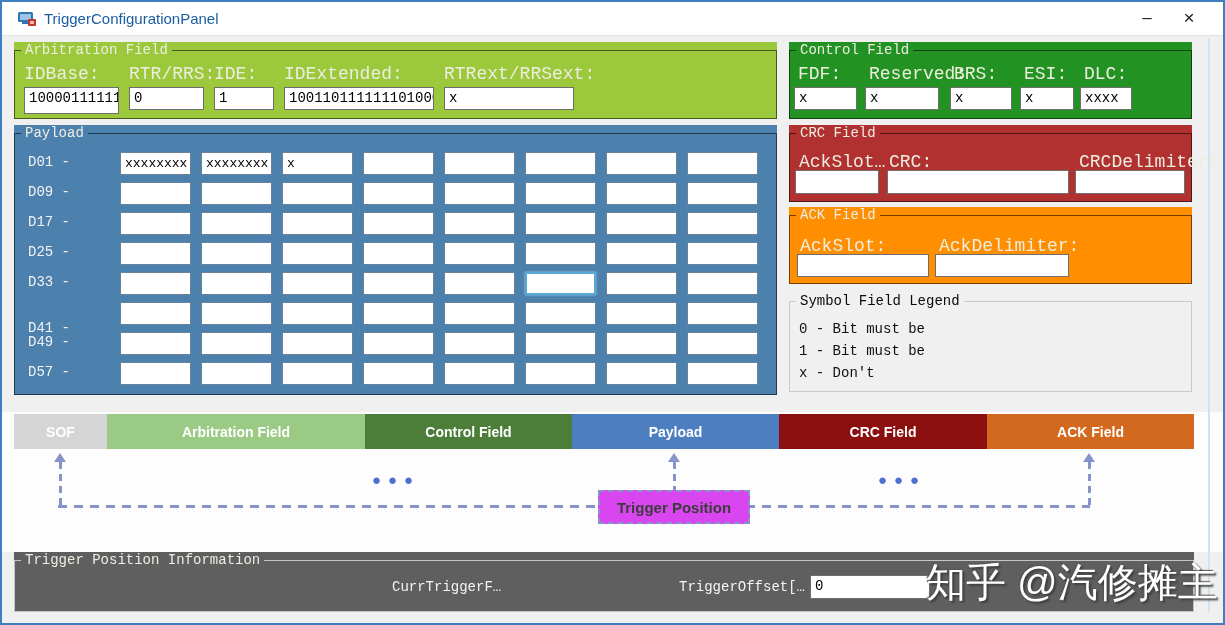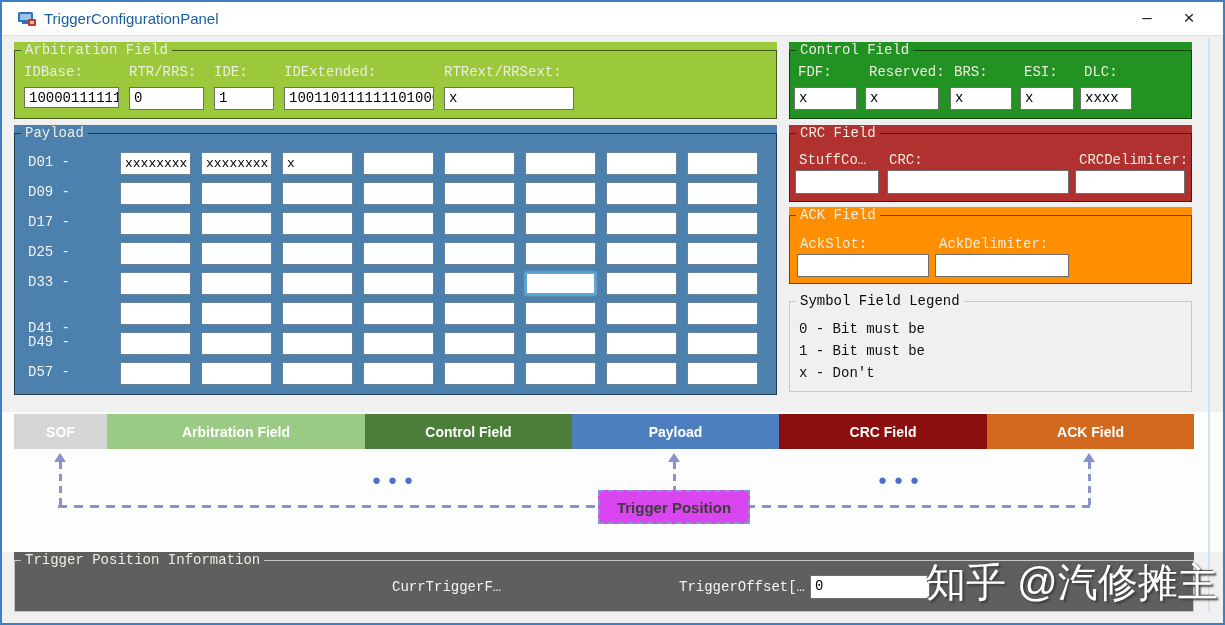--- a/index.html
+++ b/index.html
@@ -30,21 +30,21 @@
     font-size:14px; line-height:17px; color:#eeeee4; background:inherit; white-space:nowrap;
   }
   .group.light .group-title { color:#0a0a0a; }
   .group.arb  { left:12px;  top:40px;  width:763px;  height:77px;  background:#9cc83b; }
   .group.ctrl { left:787px; top:40px;  width:403px;  height:77px;  background:#229222; }
   .group.pay  { left:12px;  top:123px; width:763px;  height:270px; background:#4d81ad; }
   .group.crc  { left:787px; top:123px; width:403px;  height:77px;  background:#b13030; }
   .group.ack  { left:787px; top:205px; width:403px;  height:77px;  background:#ff8e01; }
   .group.light{ left:787px; top:291px; width:403px;  height:99px;  background:#f0f0f0; }
   .group.info { left:12px;  top:550px; width:1180px; height:60px;  background:#5f5f5f; }
-  .glabel { position:absolute; font-family:"Liberation Mono","DejaVu Sans Mono",monospace; font-size:14px; color:#ededdf; white-space:nowrap; z-index:3; }
+  .glabel { position:absolute; font-family:"Liberation Mono","DejaVu Sans Mono",monospace; font-size:18px; color:#ededdf; white-space:nowrap; z-index:3; }
   .ginput {
     position:absolute; background:#ffffff; border:1px solid #6e6e6e; z-index:3;
     font-family:"Liberation Mono","DejaVu Sans Mono",monospace; font-size:14px; color:#000;
     padding:2px 0 0 4px; height:23px; overflow:hidden; white-space:nowrap;
   }
   .legend-line { position:absolute; left:10px; font-family:"Liberation Mono","DejaVu Sans Mono",monospace; font-size:14px; color:#111; white-space:nowrap; z-index:3; }
   
   .prow-label { position:absolute; font-family:"Liberation Mono","DejaVu Sans Mono",monospace; font-size:14px; color:#f2f2f2; white-space:nowrap; z-index:3; }
   .pcell {
     position:absolute; width:71px; height:23px; background:#fff; border:1px solid #68829a; z-index:3;
@@ -101,21 +101,21 @@
   </div>
 
   <div class="diagram-band"></div>
   <div class="right-edge-line"></div>
 
   <div class="group arb">
     <span class="group-title">Arbitration Field</span>
     <div class="group-line"></div>
     <div id="arb-fields">
         <div class="glabel" style="left: 10px; top: 22px;">IDBase:</div>
-        <div class="ginput" style="left: 10px; top: 45px; width: 95px; height: 21px;">10000111111</div>
+        <div class="ginput" style="left: 10px; top: 45px; width: 95px; height: 27px;">10000111111</div>
         <div class="glabel" style="left: 115px; top: 22px;">RTR/RRS:</div>
         <div class="ginput" style="left: 115px; top: 45px; width: 75px; height: 23px;">0</div>
         <div class="glabel" style="left: 200px; top: 22px;">IDE:</div>
         <div class="ginput" style="left: 200px; top: 45px; width: 60px; height: 23px;">1</div>
         <div class="glabel" style="left: 270px; top: 22px;">IDExtended:</div>
         <div class="ginput" style="left: 270px; top: 45px; width: 150px; height: 23px;">100110111111101000</div>
         <div class="glabel" style="left: 430px; top: 22px;">RTRext/RRSext:</div>
         <div class="ginput" style="left: 430px; top: 45px; width: 130px; height: 23px;">x</div>
       </div>
   </div>
@@ -213,21 +213,21 @@
         <div class="pcell" style="left: 511px; top: 237px;"></div>
         <div class="pcell" style="left: 592px; top: 237px;"></div>
         <div class="pcell" style="left: 673px; top: 237px;"></div>
       </div>
   </div>
 
   <div class="group crc">
     <span class="group-title">CRC Field</span>
     <div class="group-line"></div>
     <div id="crc-fields">
-        <div class="glabel" style="left: 10px; top: 27px;">StuffCo…</div>
+        <div class="glabel" style="left: 10px; top: 27px;">AckSlot…</div>
         <div class="ginput" style="left: 6px; top: 45px; width: 84px; height: 24px;"></div>
         <div class="glabel" style="left: 100px; top: 27px;">CRC:</div>
         <div class="ginput" style="left: 98px; top: 45px; width: 182px; height: 24px;"></div>
         <div class="glabel" style="left: 290px; top: 27px;">CRCDelimiter:</div>
         <div class="ginput" style="left: 286px; top: 45px; width: 110px; height: 24px;"></div>
       </div>
   </div>
 
   <div class="group ack">
     <span class="group-title">ACK Field</span>

